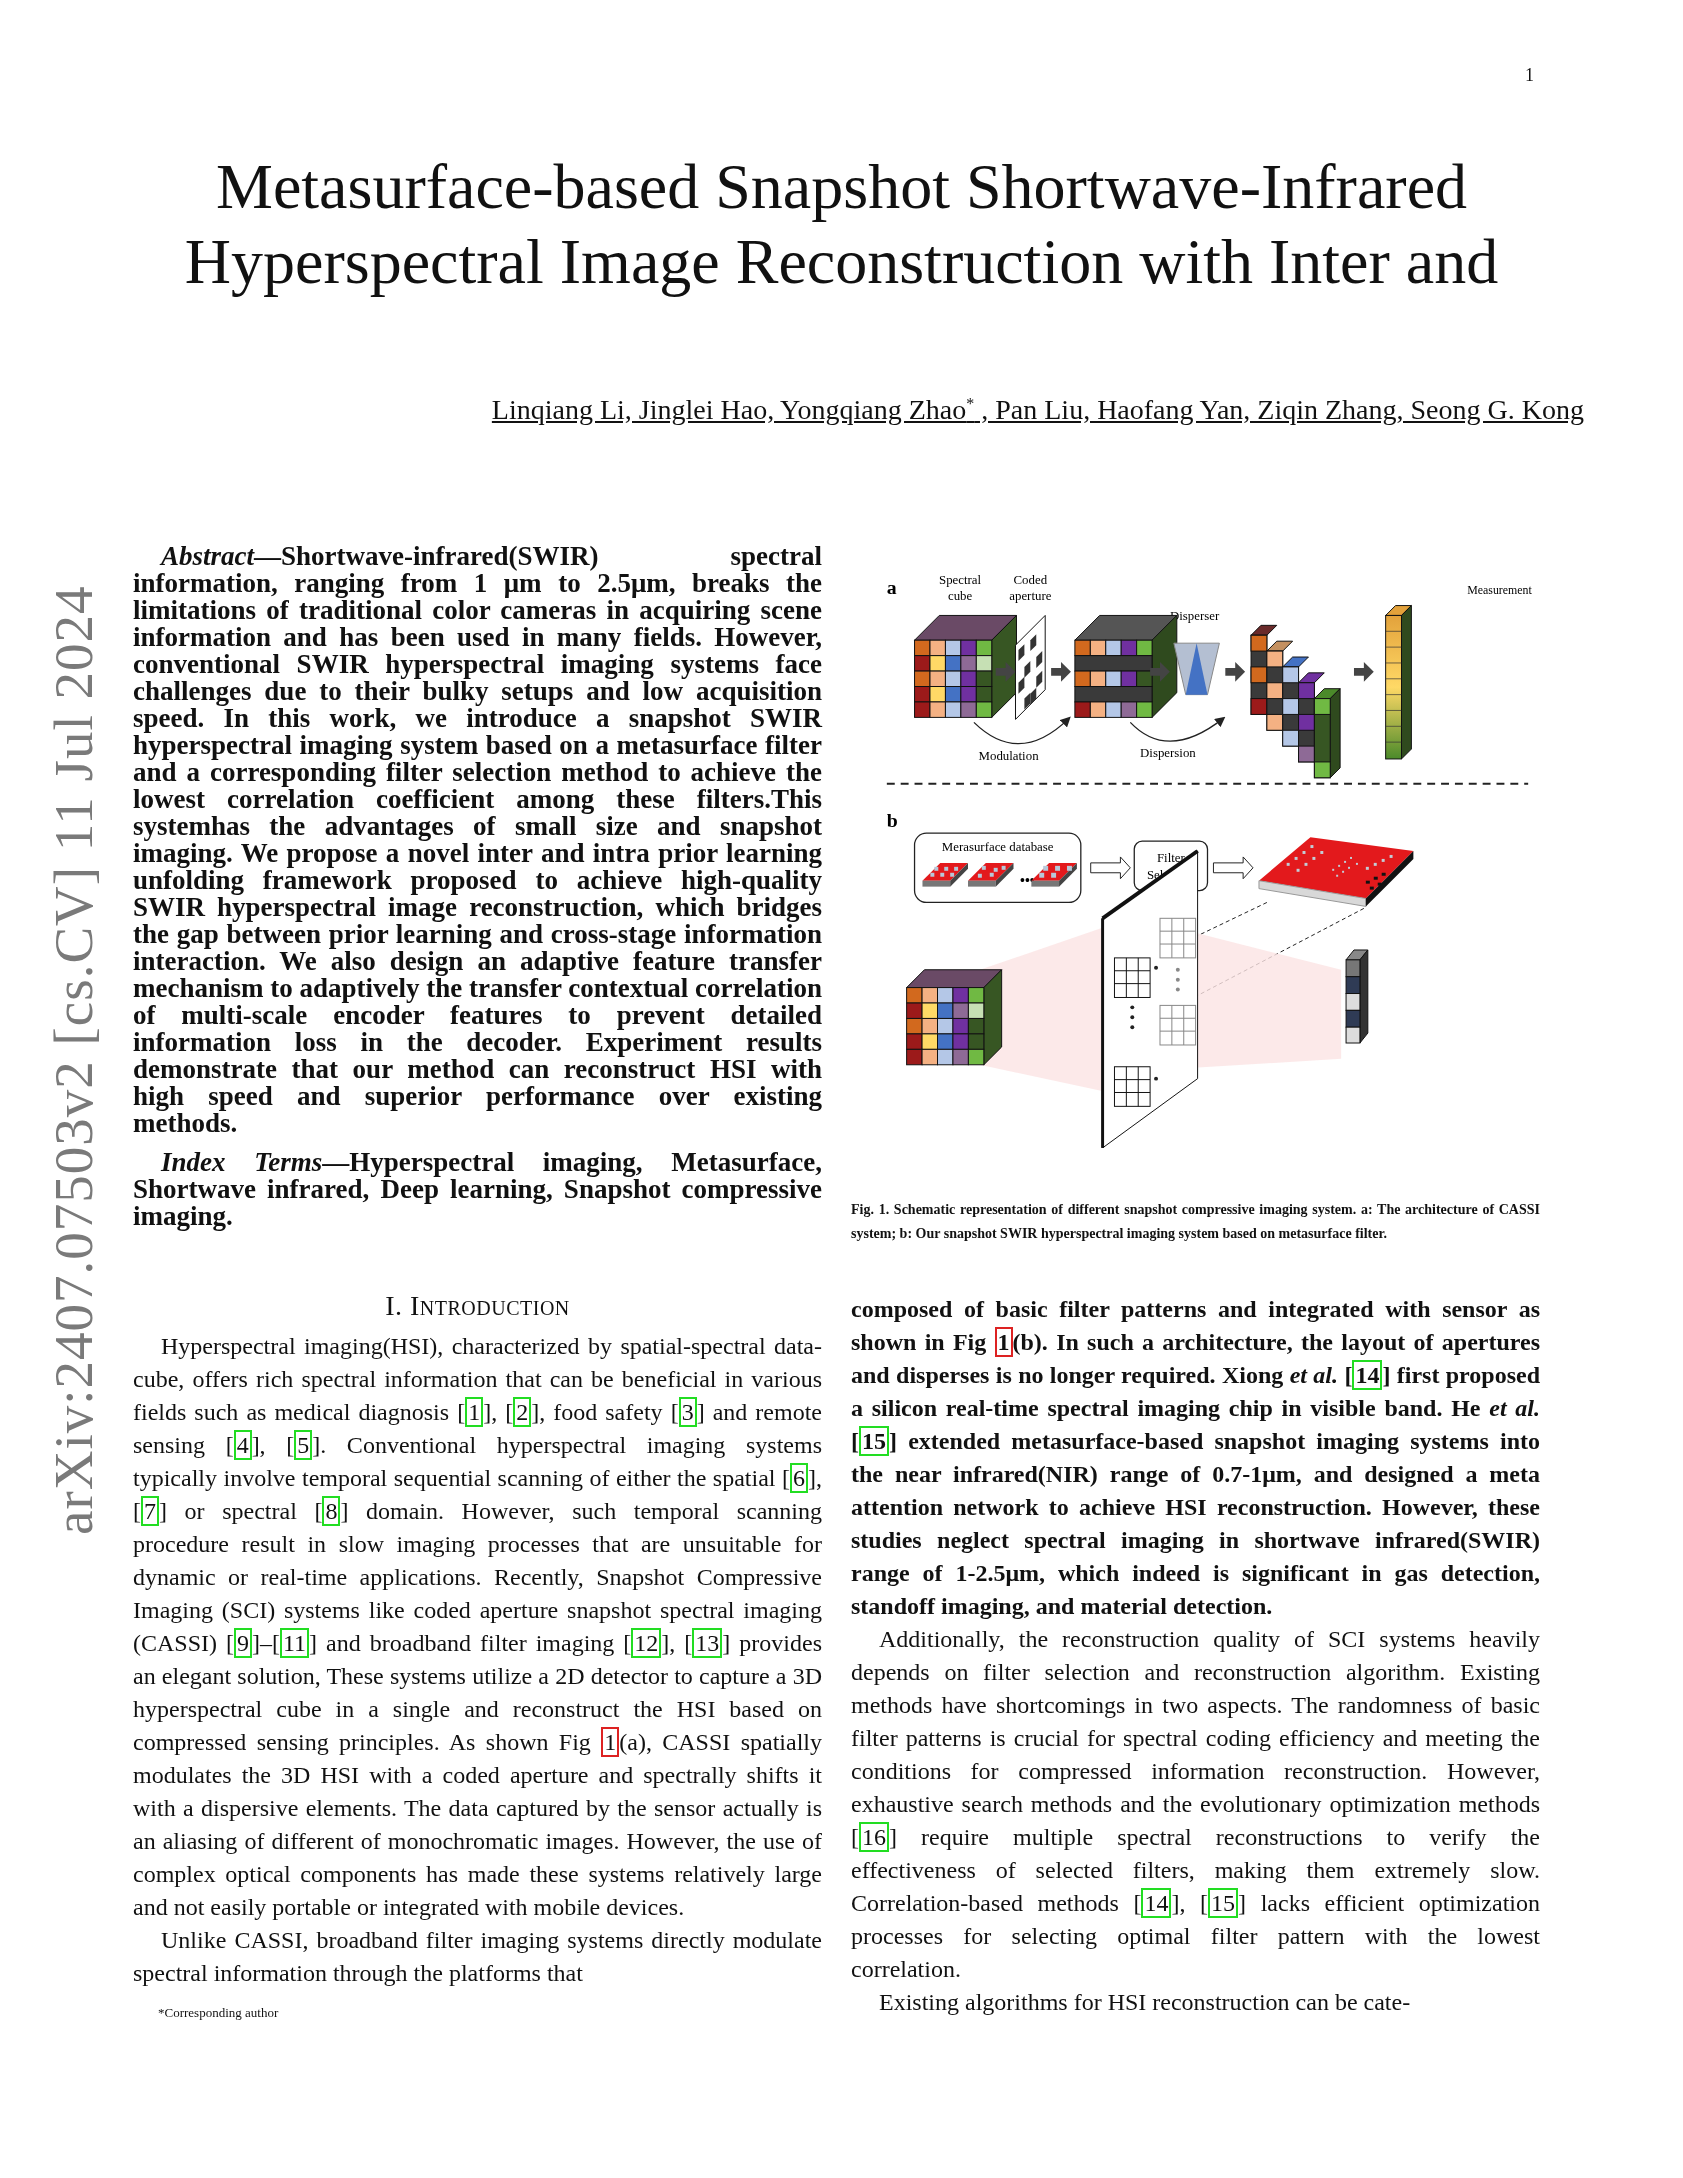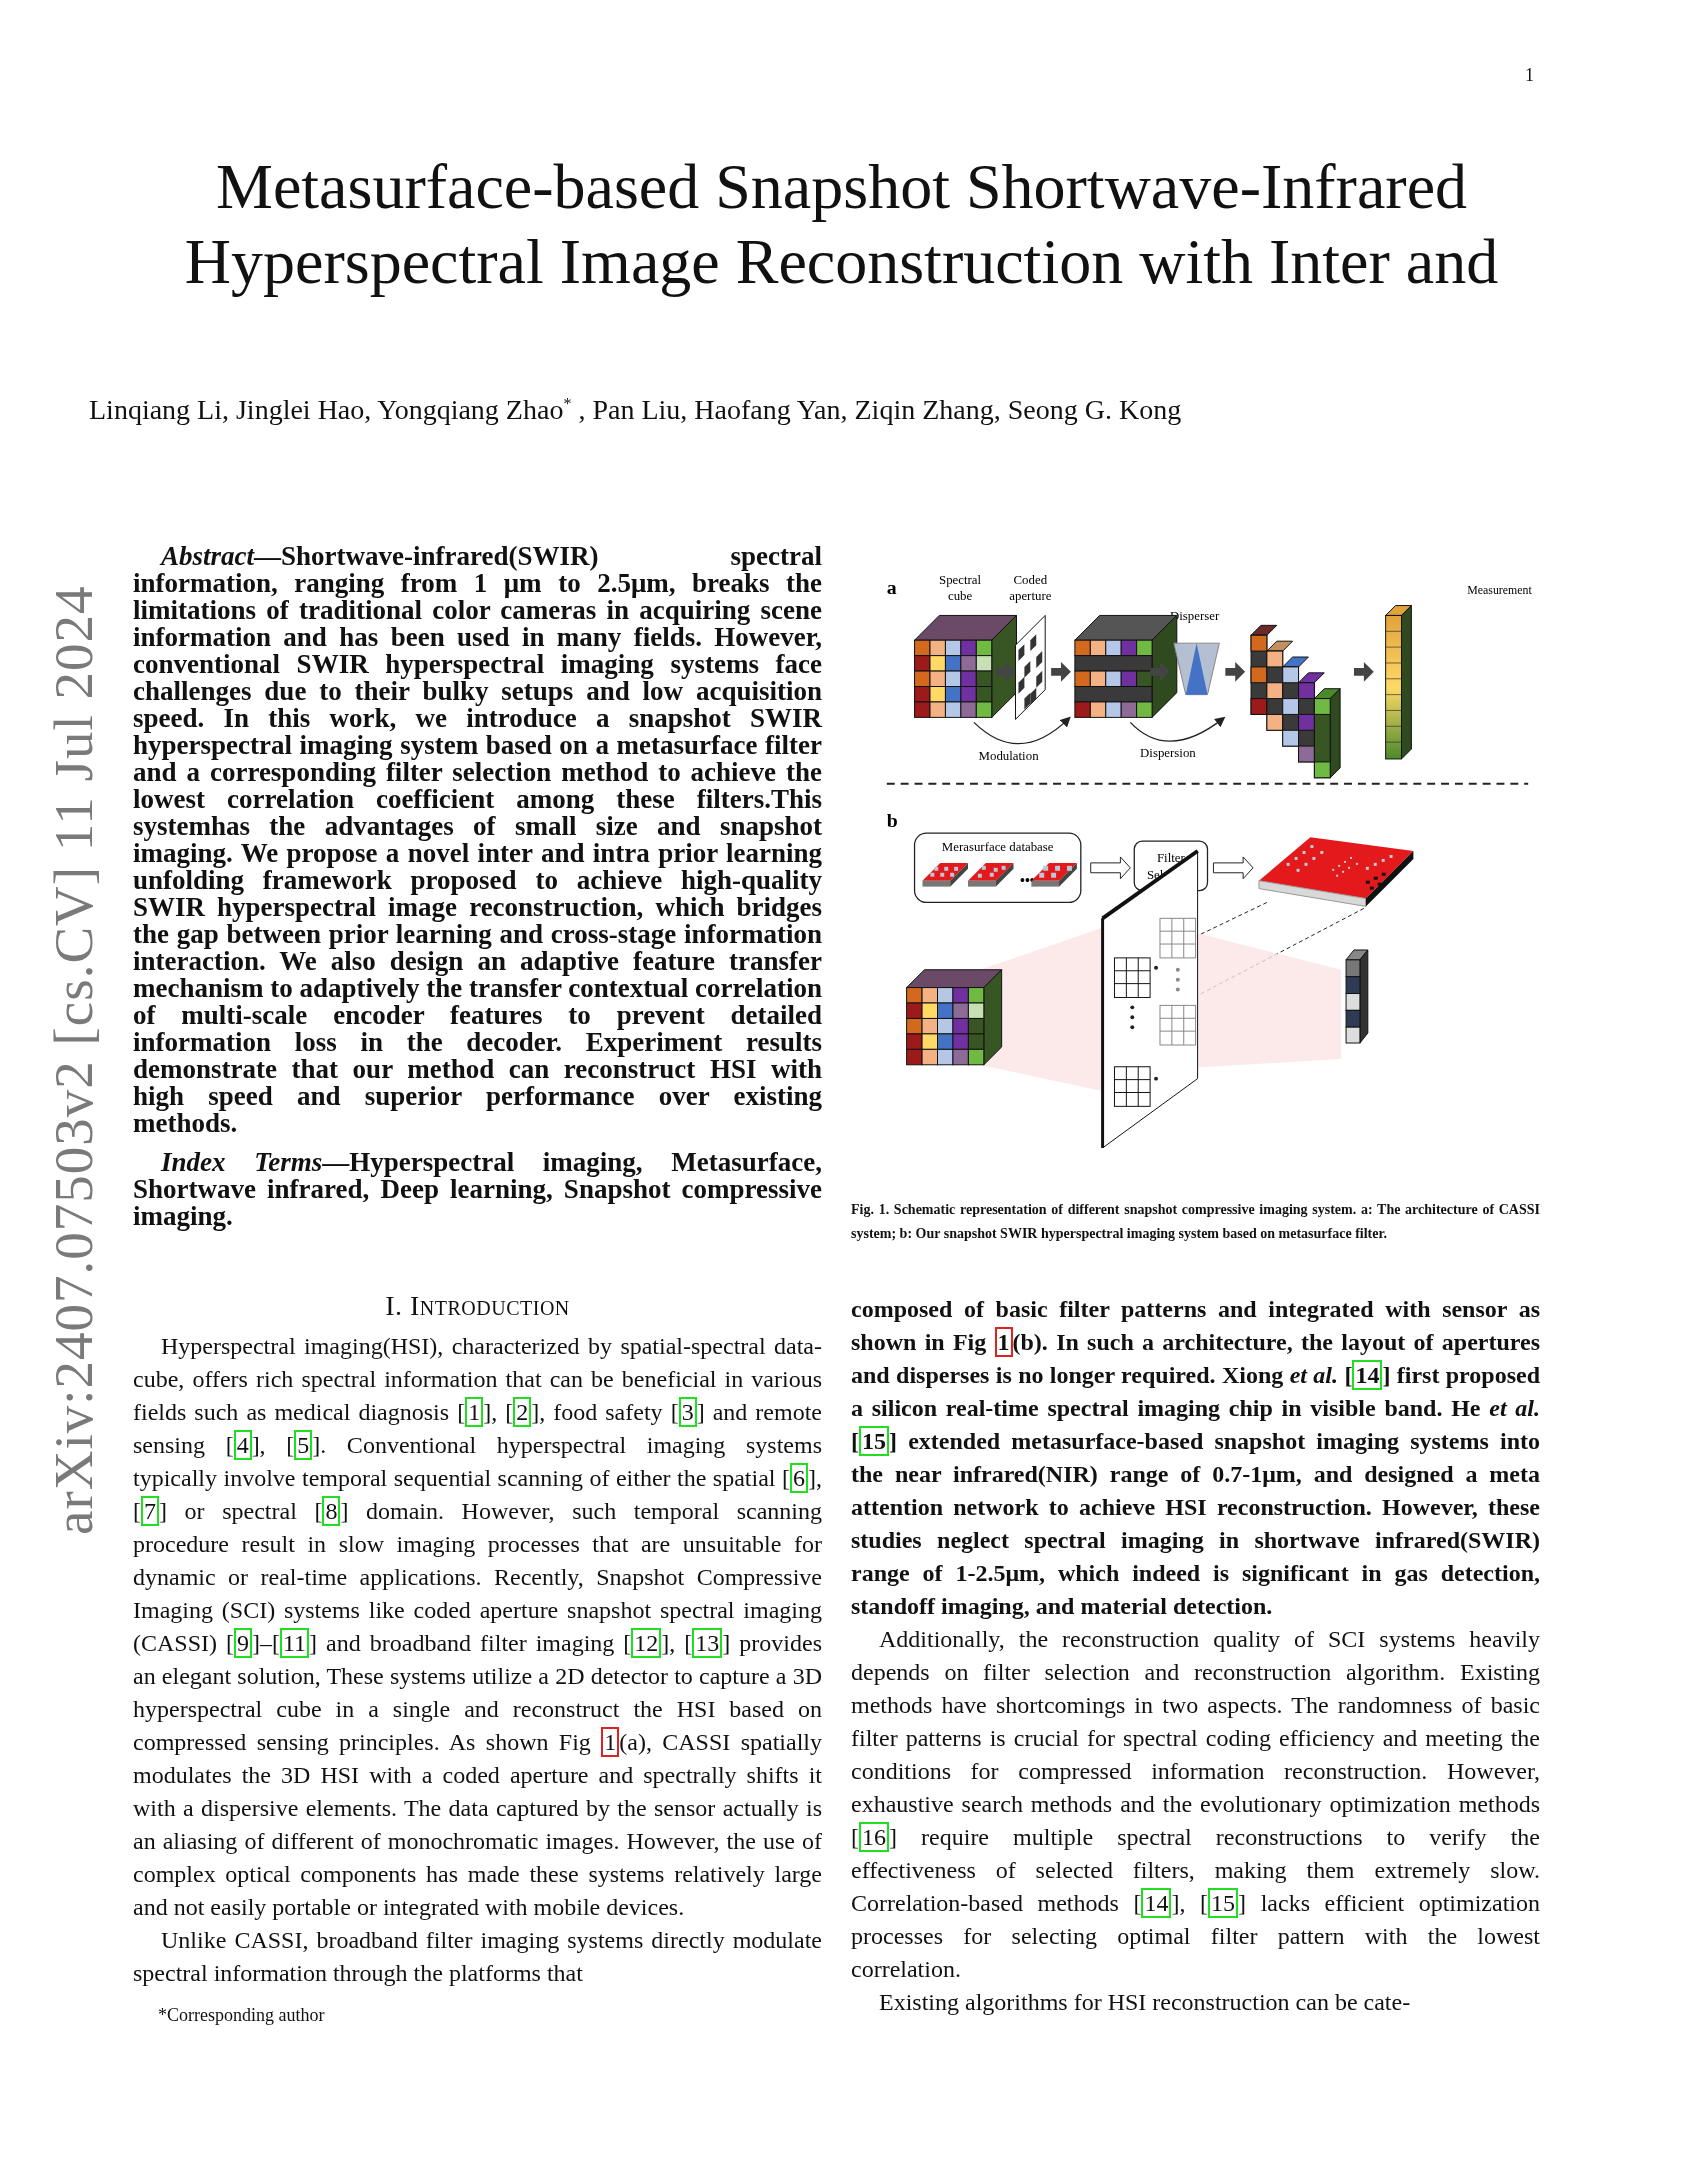--- a/index.html
+++ b/index.html
@@ -1,36 +1,36 @@
 <!DOCTYPE html>
 <html><head>
 <meta charset="utf-8">
 <style>
   html,body{margin:0;padding:0;background:#fff;}
   body{width:1683px;height:2178px;position:relative;overflow:hidden;color:#111;
        font-family:"Liberation Serif","DejaVu Serif",serif;}
   .abs{position:absolute;}
   #page-num{left:1525px;top:65px;font-size:18px;}
   #title{left:99px;width:1485px;top:149px;text-align:center;font-size:64px;line-height:75px;}
-  #authors{left:89px;width:1485px;top:394px;text-align:left;font-size:28px;}
+  #authors{left:99px;width:1485px;top:394px;text-align:right;font-size:28px;text-decoration:underline;}
   #authors sup{font-size:16px;}
   #arxiv{left:42px;top:1535px;width:990px;transform-origin:0 0;transform:rotate(-90deg);
          font-size:55px;color:#7a7a7a;letter-spacing:1px;white-space:nowrap;font-family:"Liberation Serif",serif;}
   .col{font-size:24px;line-height:33px;text-align:justify;}
   #left{left:133px;width:689px;top:543px;}
   #right{left:851px;width:689px;top:1293px;}
   .abstract{font-weight:bold;font-size:27px;line-height:27px;text-align:justify;text-indent:28px;margin:0;}
   .abstract i{font-weight:bold;}
   .index{margin-top:12px;}
   h2.sec{font-weight:normal;font-size:28px;text-align:center;margin:59px 0 8px 0;font-variant:small-caps;letter-spacing:0.5px;}
   p.body{margin:0;text-indent:28px;}
   p.body.noind{text-indent:0;font-weight:bold;}
   .cite{border:2px solid #22dd22;padding:0 1px;line-height:1;}
   .figref{border:2px solid #dd2222;padding:0 1px;line-height:1;}
-  #footnote{left:158px;top:2005px;font-size:18px;}
+  #footnote{left:158px;top:2005px;font-size:13px;}
   #caption{left:851px;width:689px;top:1198px;font-size:14px;line-height:24px;text-align:justify;font-weight:bold;}
   
   #figure{left:871px;top:554px;width:673px;height:594px;}
 </style>
 </head>
 <body>
 
 <div class="abs" id="page-num">1</div>
 
 <div class="abs" id="arxiv">arXiv:2407.07503v2  [cs.CV]  11 Jul 2024</div>

